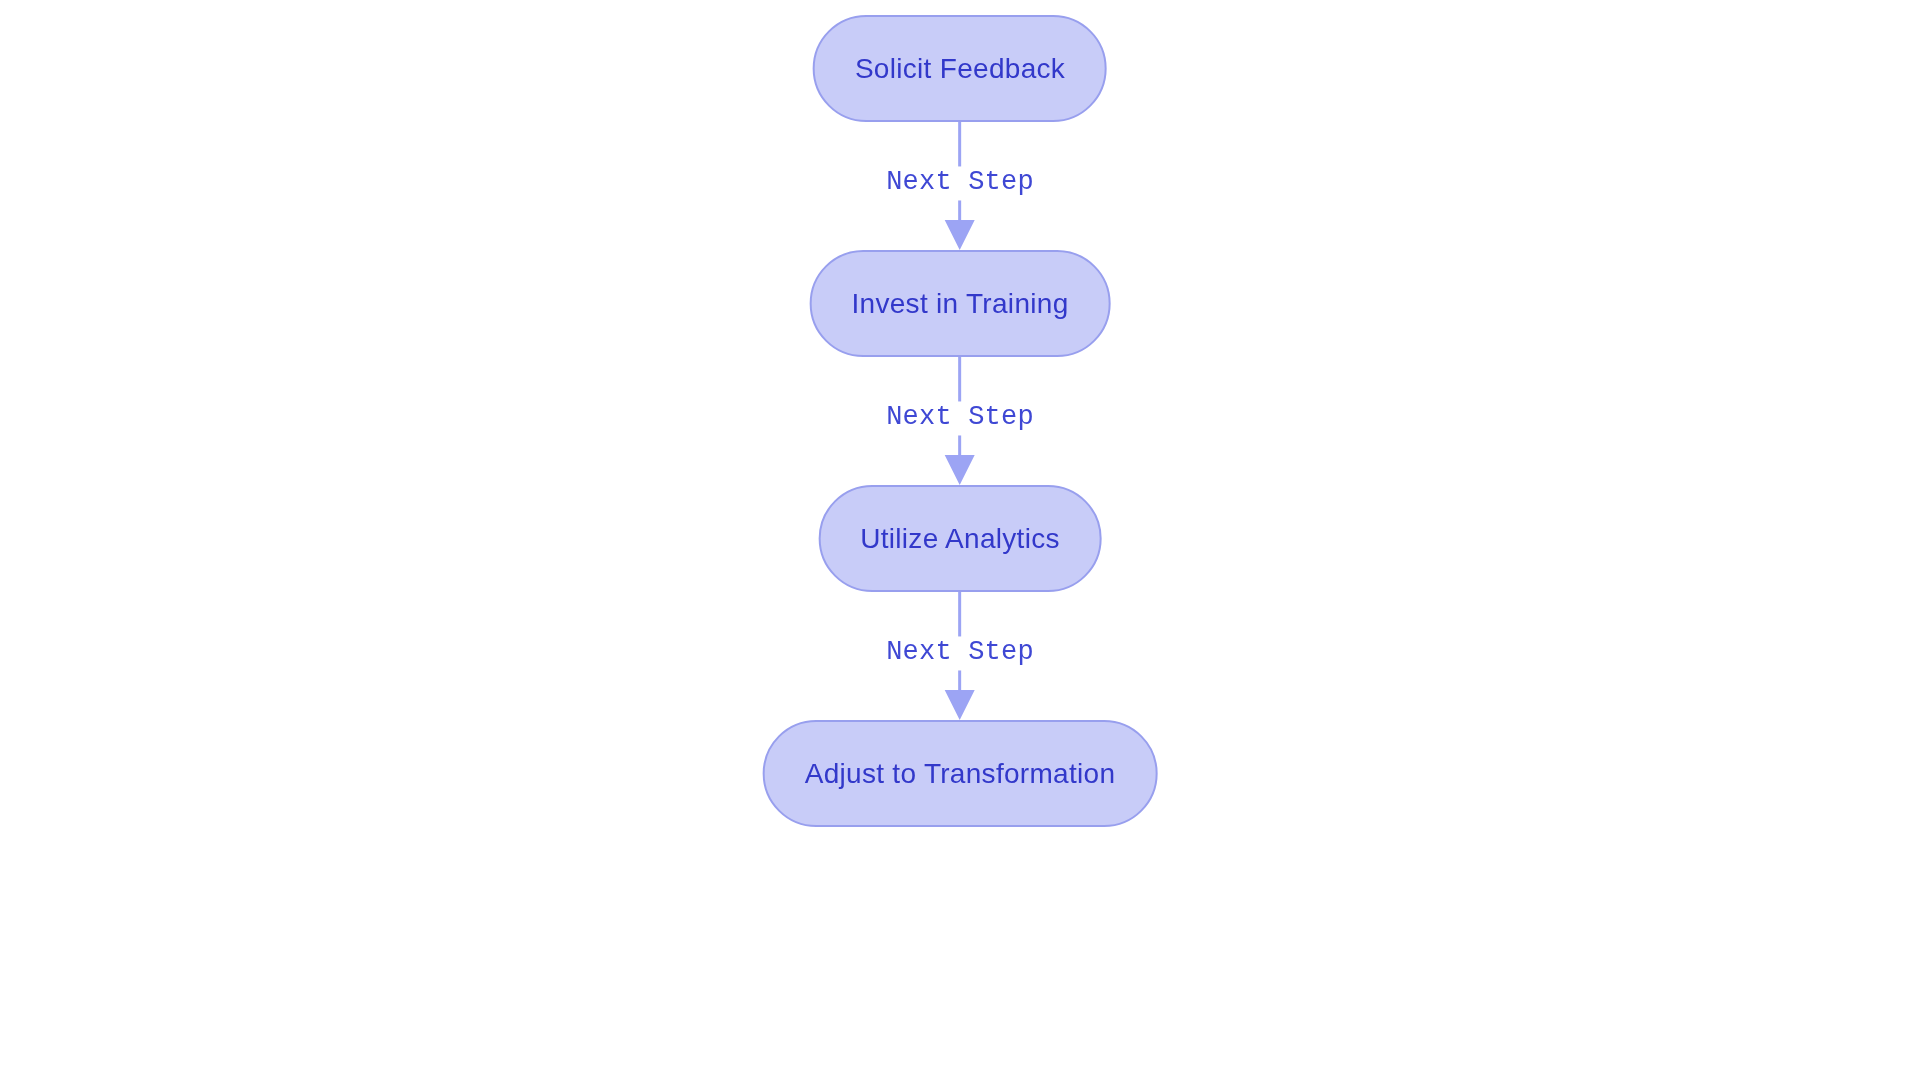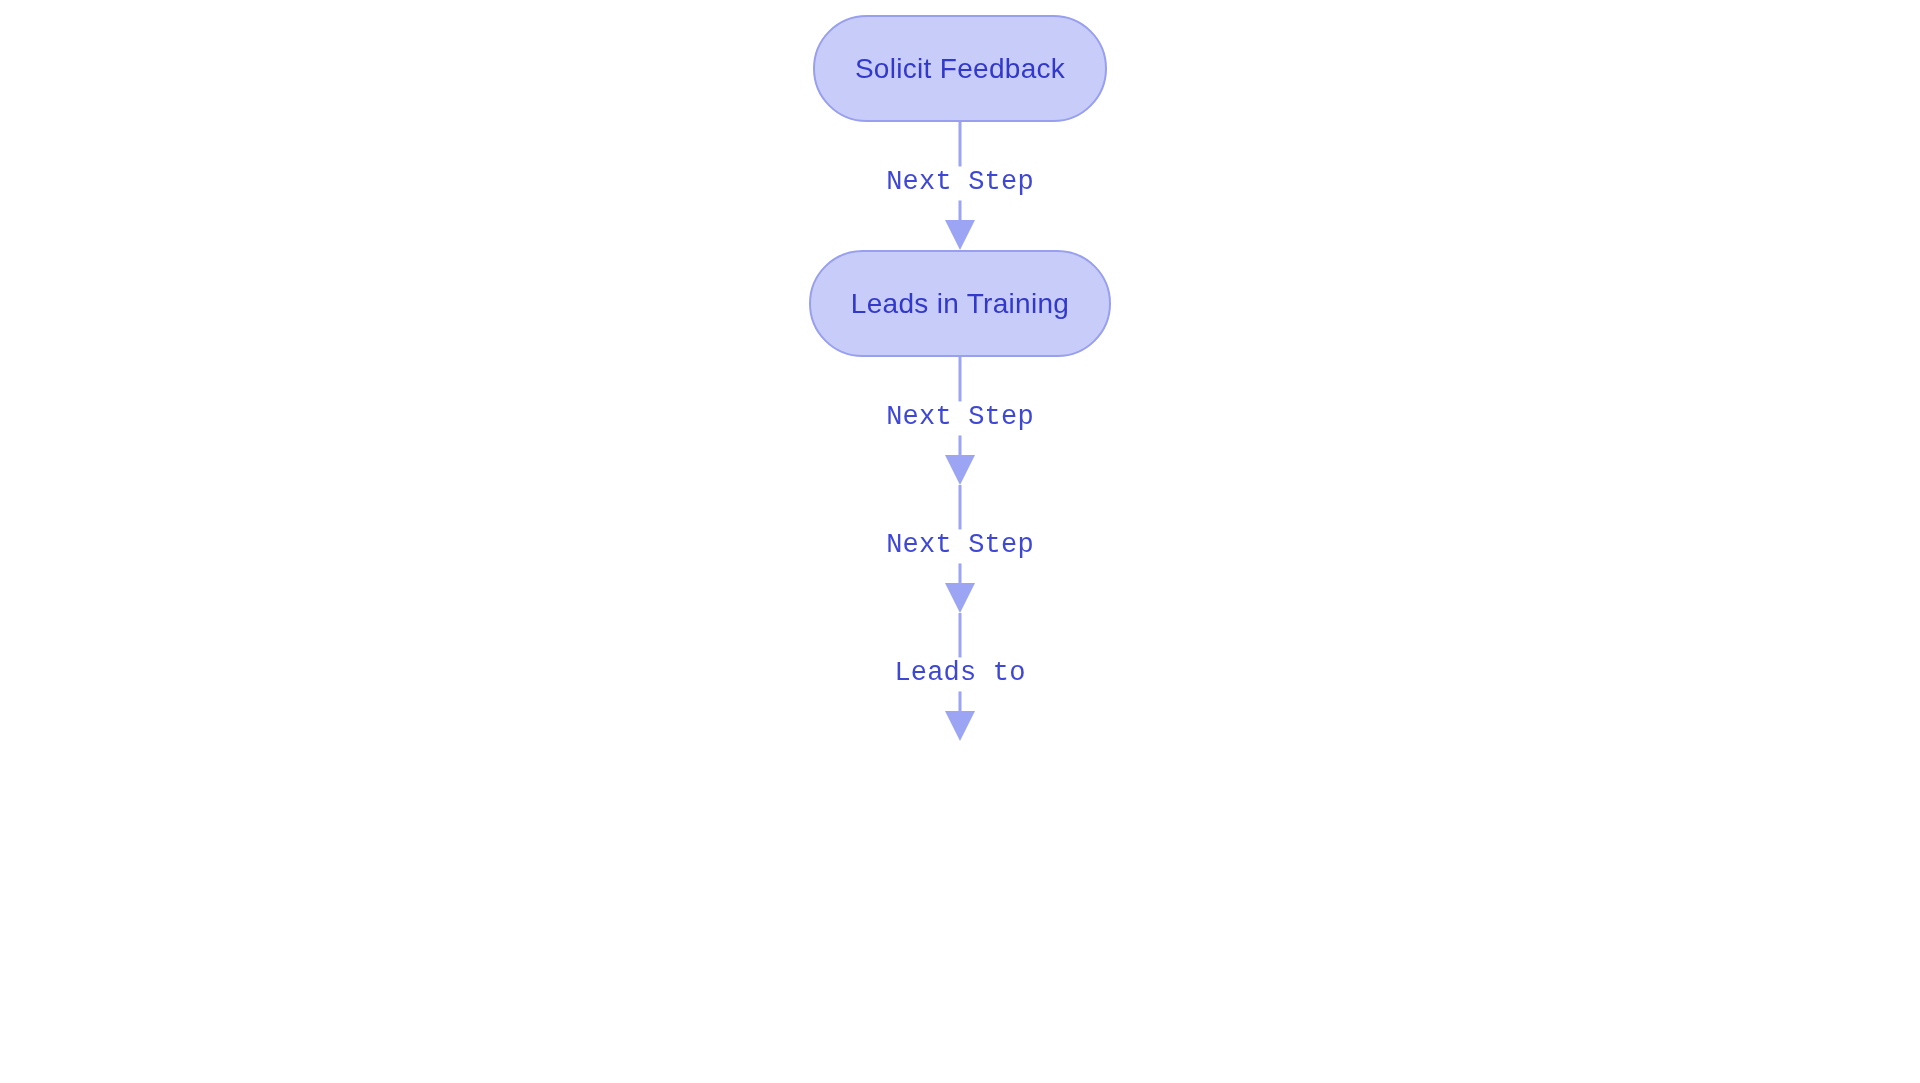--- a/index.html
+++ b/index.html
@@ -103,38 +103,39 @@
       <span class="node-label">Solicit Feedback</span>
     </div>
 
     <div class="edge">
       <div class="edge-line"></div>
       <div class="edge-arrowhead"></div>
       <span class="edge-label">Next Step</span>
     </div>
 
     <div class="node">
-      <span class="node-label">Leads in Training</span>
+      <span class="node-label">Invest in Training</span>
     </div>
 
     <div class="edge">
       <div class="edge-line"></div>
       <div class="edge-arrowhead"></div>
       <span class="edge-label">Next Step</span>
     </div>
 
+    <div class="node">
+      <span class="node-label">Utilize Analytics</span>
+    </div>
 
     <div class="edge">
       <div class="edge-line"></div>
       <div class="edge-arrowhead"></div>
       <span class="edge-label">Next Step</span>
     </div>
 
+    <div class="node">
+      <span class="node-label">Adjust to Transformation</span>
+    </div>
 
-    <div class="edge">
-      <div class="edge-line"></div>
-      <div class="edge-arrowhead"></div>
-      <span class="edge-label">Leads to</span>
-    </div>
 
 
   </div>
 </div>
 
 </body></html>

